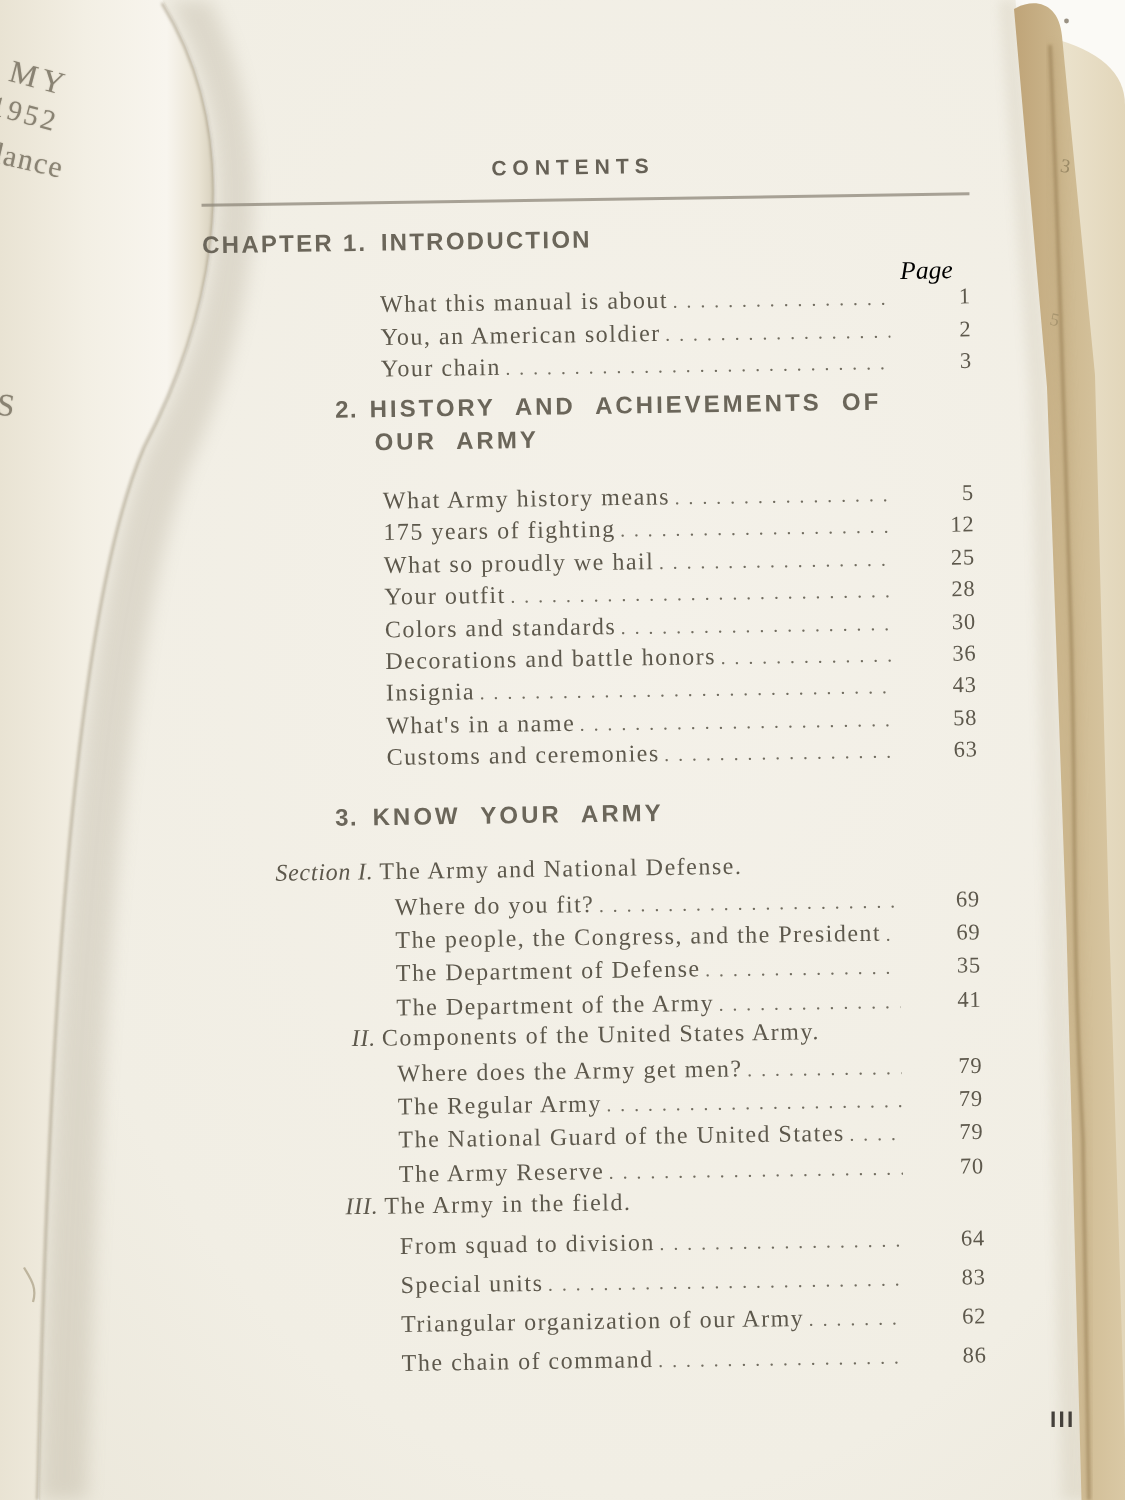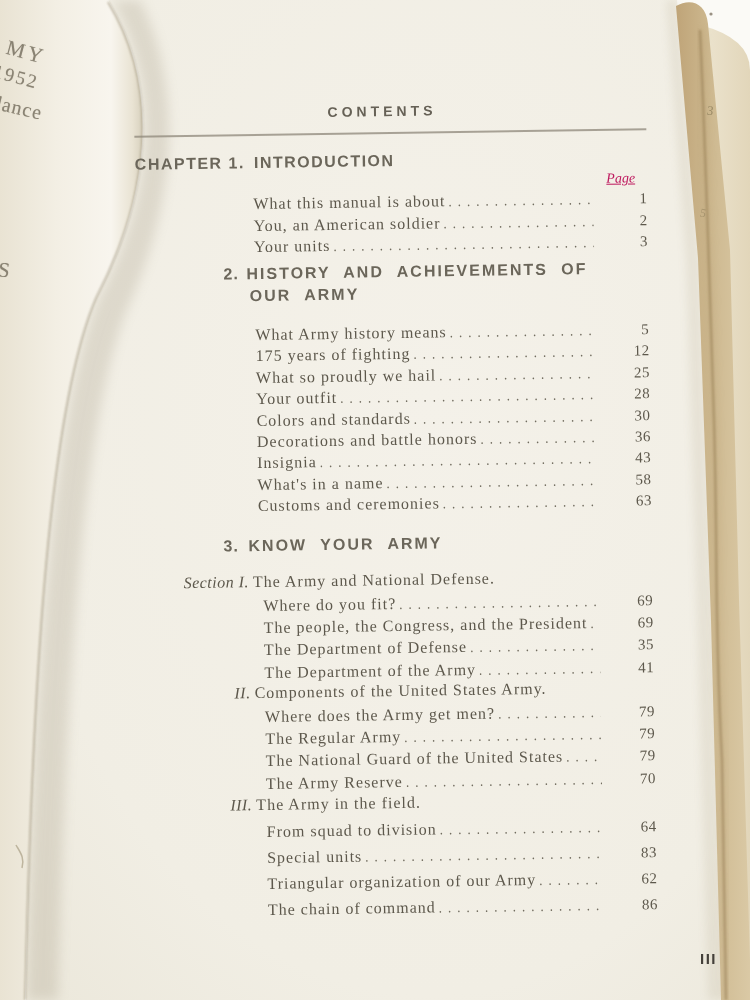--- a/index.html
+++ b/index.html
@@ -33,39 +33,39 @@
   .rule{left:10px;top:37px;width:512px;height:2px;background:#8d8779;opacity:.75;}
 
   .ch-head{font-family:"Liberation Sans", sans-serif;font-weight:700;color:#6b665a;white-space:nowrap;}
   .ch1{left:10px;top:57px;font-size:16px;letter-spacing:1.5px;}
   .ch1 .ch1t{margin-left:9px;}
   .chnum{font-family:"Liberation Sans", sans-serif;font-weight:700;color:#6b665a;
          font-size:16px;letter-spacing:1px;}
   .chtitle{font-family:"Liberation Sans", sans-serif;font-weight:700;color:#6b665a;
            font-size:16px;letter-spacing:2px;word-spacing:7px;white-space:nowrap;}
 
-  .pagelabel{right:20px;top:79px;font-style:italic;font-size:14px;color:#be185d;text-decoration:underline;}
+  .pagelabel{right:20px;top:79px;font-style:italic;font-size:17px;color:#000000;}
 
   .rows{left:128px;width:394px;}
   .rows .row{display:flex;align-items:baseline;height:var(--rh);line-height:var(--rh);}
   .rh215{--rh:21.5px;} .rh214{--rh:21.4px;} .rh22{--rh:22.2px;} .rh26{--rh:26px;}
   .row .t{white-space:nowrap;font-size:16px;letter-spacing:1px;}
   .row .lead{flex:1;overflow:hidden;white-space:nowrap;margin:0 10px 0 3px;color:#716c5f;}
   .row .lead::after{content:"................................................................";
                     letter-spacing:6px;font-size:13px;}
   .row .n{width:44px;text-align:right;font-size:15px;letter-spacing:.5px;}
 
   .secline{left:0;width:100%;height:22px;font-size:16px;}
   .secline .slabel{position:absolute;left:40px;width:78px;text-align:right;
                    font-style:italic;letter-spacing:.5px;}
   .secline .stitle{position:absolute;left:122px;letter-spacing:1px;white-space:nowrap;}
 
   .folio{position:absolute;left:700px;top:938px;
          font-family:"Liberation Sans", sans-serif;font-weight:700;
-         font-size:15px;letter-spacing:1.5px;color:#44403a;margin-top:12px;}
+         font-size:15px;letter-spacing:1.5px;color:#44403a;}
 </style>
 </head>
 <body>
 
 <div class="scene">
 
   <svg class="bg" width="750" height="1000" viewBox="0 0 750 1000">
     <defs>
       <linearGradient id="leftPageGrad" x1="0" y1="0" x2="1" y2="0">
         <stop offset="0" stop-color="#e9e3d3"></stop>
@@ -146,21 +146,21 @@
           <span class="t">What this manual is about</span>
           <span class="lead"></span>
           <span class="n">1</span>
         </div>
         <div class="row">
           <span class="t">You, an American soldier</span>
           <span class="lead"></span>
           <span class="n">2</span>
         </div>
         <div class="row">
-          <span class="t">Your units</span>
+          <span class="t">Your chain</span>
           <span class="lead"></span>
           <span class="n">3</span>
         </div>
       </div>
 
     <span class="chnum" style="left:97px;top:168px">2.</span>
     <span class="chtitle" style="left:120px;top:168px">HISTORY AND ACHIEVEMENTS OF</span>
     <span class="chtitle" style="left:123px;top:190px">OUR ARMY</span>
 
     <div class="rows rh214" style="top:227px">

